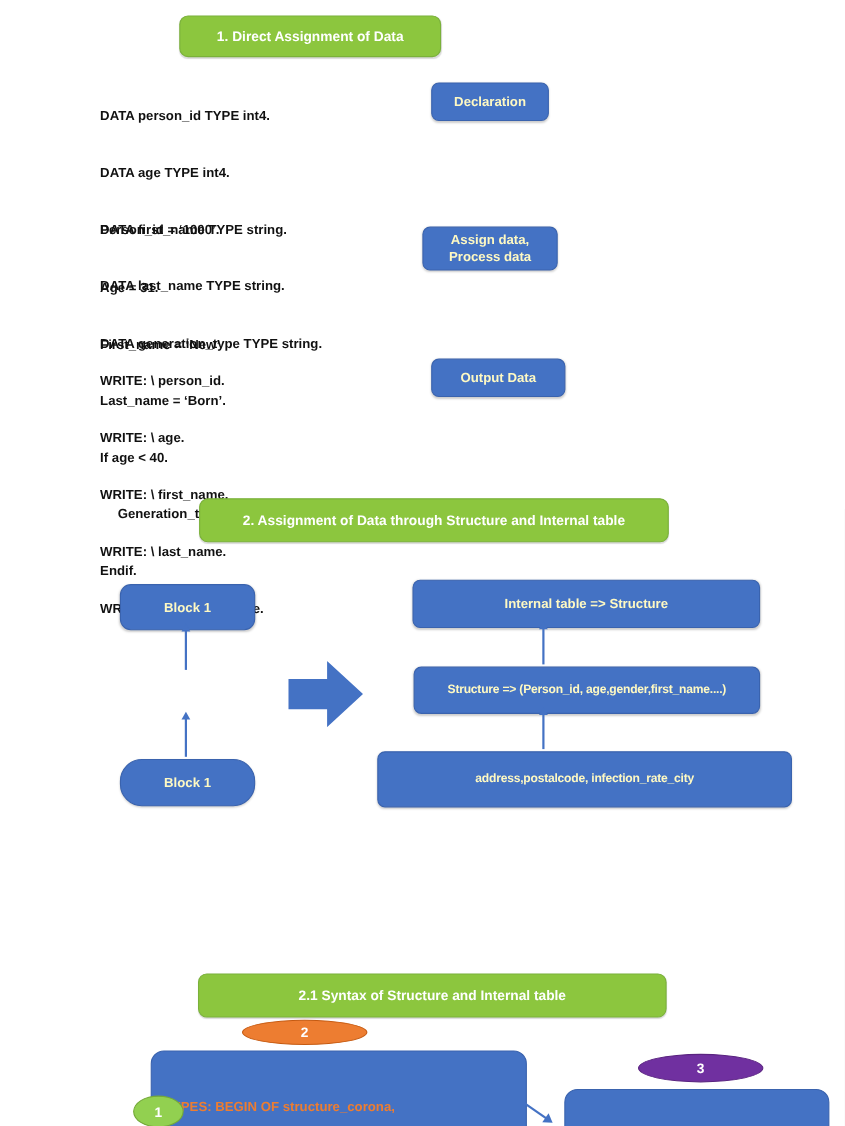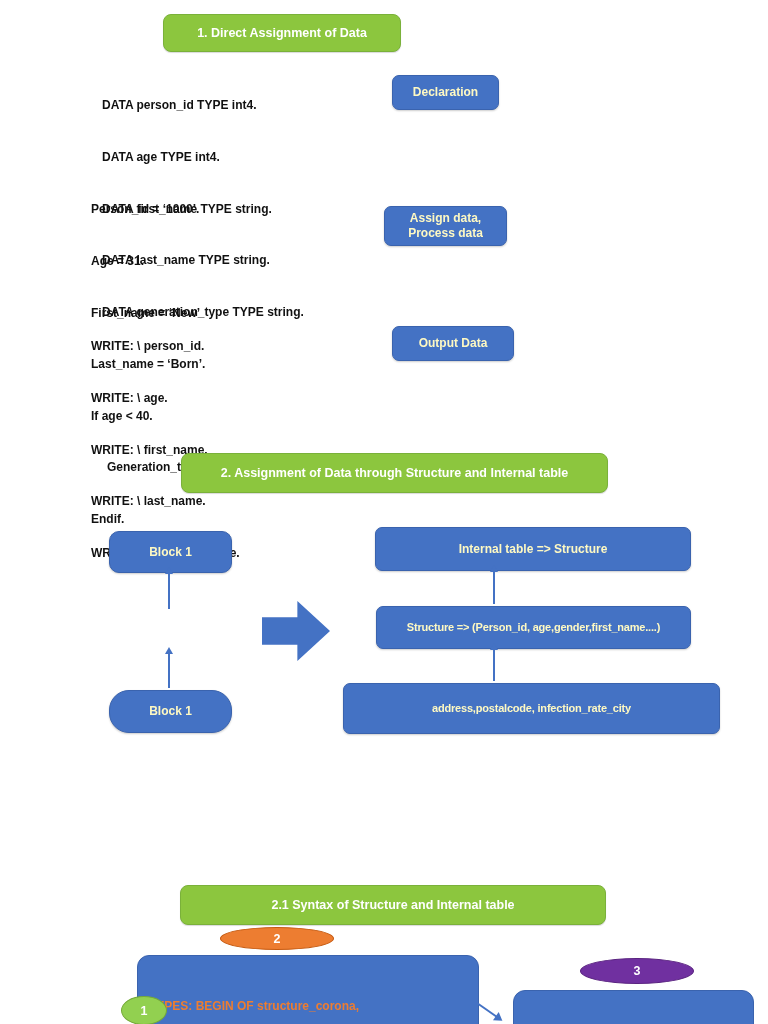--- a/index.html
+++ b/index.html
@@ -63,21 +63,21 @@
     border-left:8px solid #4472C4;
   }
 </style>
 </head>
 <body>
 
 <div class="page">
 
   <div class="ghdr" style="left:163px;top:14px;width:236px;height:36px">1. Direct Assignment of Data</div>
 
-  <div class="code" style="left:102px;top:63px">
+  <div class="code" style="left:91px;top:63px">
     <div>DATA person_id TYPE int4.</div>
     <div>DATA age TYPE int4.</div>
     <div>DATA first_name TYPE string.</div>
     <div>DATA last_name TYPE string.</div>
     <div>DATA generation_type TYPE string.</div>
   </div>
 
   <div class="bbox" style="left:392px;top:75px;width:105px;height:33px">
     <span>Declaration</span>
   </div>

